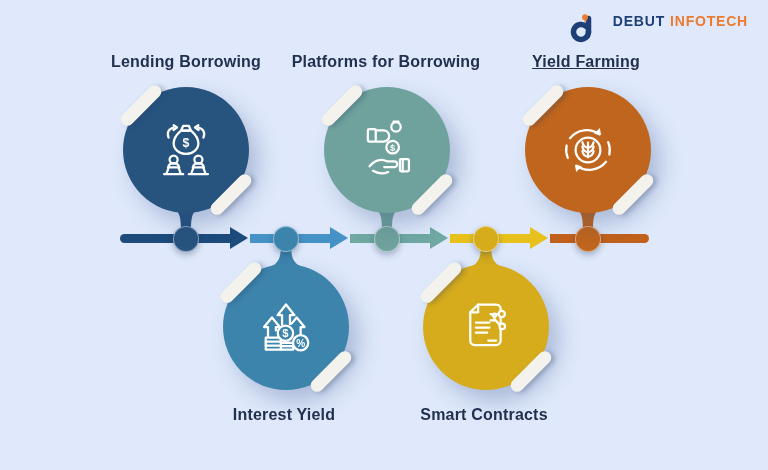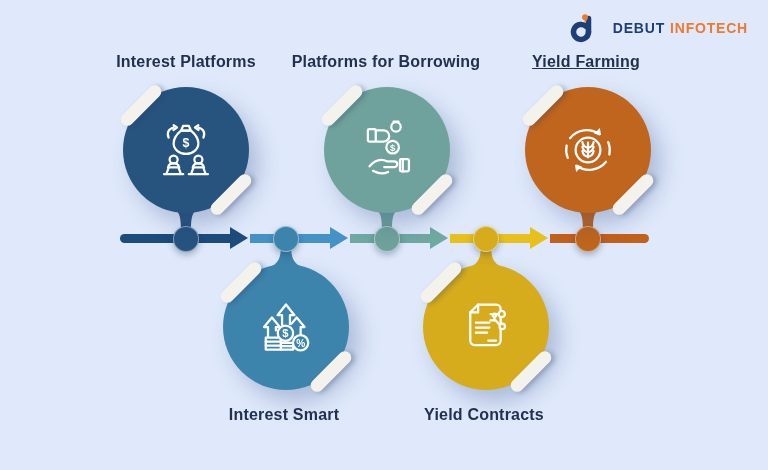--- a/index.html
+++ b/index.html
@@ -1,20 +1,20 @@
 <!DOCTYPE html>
 <html><head>
 <meta charset="utf-8">
 <style>
   html,body{margin:0;padding:0;background:#dfe9fb;}
   .canvas{position:relative;width:768px;height:470px;background:#dfe9fb;overflow:hidden;
           font-family:"Liberation Sans",sans-serif;}
 
   
-  .logo{position:absolute;top:13px;right:20px;display:flex;align-items:center;gap:17px;}
+  .logo{position:absolute;top:13px;right:20px;display:flex;gap:17px;}
   .logo-words{font-size:14px;font-weight:bold;letter-spacing:.8px;white-space:nowrap;}
   .logo-w1{color:#1e3e76;}
   .logo-w2{color:#ed7a2d;margin-left:5px;}
 
   
   .tl-bar{position:absolute;top:234px;height:9px;}
   .tl-head{position:absolute;top:227px;width:0;height:0;
            border-top:11px solid transparent;border-bottom:11px solid transparent;}
   #seg1{left:120px;width:110px;background:#1d4b7c;border-radius:5px 0 0 5px;}
   #head1{left:230px;border-left:18px solid #1d4b7c;}
@@ -111,21 +111,21 @@
         <circle cx="21" cy="40.5" r="3.6"></circle>
         <path d="M16,47.5 a5.2,5.2 0 0 1 10,0"></path>
         <path d="M12.5,53.5 h17 m-15,0 l2.2,-6 h8.6 l2.2,6"></path>
         <circle cx="43" cy="40.5" r="3.6"></circle>
         <path d="M38,47.5 a5.2,5.2 0 0 1 10,0"></path>
         <path d="M34.5,53.5 h17 m-15,0 l2.2,-6 h8.6 l2.2,6"></path>
       </svg>
       <div class="cap cap-tl"></div>
       <div class="cap cap-br"></div>
     </div>
-    <div class="mlabel">Interest Platforms</div>
+    <div class="mlabel">Lending Borrowing</div>
   </div>
 
   <div class="m2">
     <svg class="stem" viewBox="0 0 40 26">
       <path d="M15,0 L25,0 C25,17 27,22 39,26 L1,26 C13,22 15,17 15,0 Z" fill="currentColor" stroke="none"></path>
     </svg>
     <div class="node"></div>
     <div class="circle">
       <svg class="icon-svg" width="72" height="72" viewBox="0 0 64 64">
         <path d="M16,41 v-9 h-3.5 l7,-8.5 7,8.5 h-3.5 v3"></path>
@@ -136,21 +136,21 @@
         <path d="M27.5,46 h11 v6 h-11 z" fill="#3d84ad"></path>
         <path d="M27.5,49 h11"></path>
         <circle cx="31.5" cy="37.5" r="6.8" fill="#3d84ad"></circle>
         <text x="31.5" y="41.2" font-size="10" text-anchor="middle">$</text>
         <circle cx="45" cy="46" r="6.8" fill="#3d84ad"></circle>
         <text x="45" y="49.4" font-size="9" text-anchor="middle">%</text>
       </svg>
       <div class="cap cap-tl"></div>
       <div class="cap cap-br"></div>
     </div>
-    <div class="mlabel">Interest Smart</div>
+    <div class="mlabel">Interest Yield</div>
   </div>
 
   <div class="m3">
     <svg class="stem" viewBox="0 0 40 26">
       <path d="M1,0 C13,4 15,9 15,26 L25,26 C25,9 27,4 39,0 Z" fill="currentColor" stroke="none"></path>
     </svg>
     <div class="node"></div>
     <div class="circle">
       <svg class="icon-svg" width="72" height="72" viewBox="0 0 64 64">
         <rect x="15" y="13.5" width="7" height="11" rx="1.2"></rect>
@@ -183,21 +183,21 @@
         <path d="M36,20.5 h6.5"></path>
         <circle cx="46" cy="20.5" r="2.8" fill="#d6ac1c"></circle>
         <path d="M36,26 h4.5 l3.5,4"></path>
         <circle cx="46.5" cy="31.5" r="2.4" fill="#d6ac1c"></circle>
         <path d="M39.5,23 v3"></path>
         <circle cx="39.5" cy="21.5" r="1.4" fill="#d6ac1c"></circle>
       </svg>
       <div class="cap cap-tl"></div>
       <div class="cap cap-br"></div>
     </div>
-    <div class="mlabel">Yield Contracts</div>
+    <div class="mlabel">Smart Contracts</div>
   </div>
 
   <div class="m5">
     <svg class="stem" viewBox="0 0 40 26">
       <path d="M1,0 C13,4 15,9 15,26 L25,26 C25,9 27,4 39,0 Z" fill="currentColor" stroke="none"></path>
     </svg>
     <div class="node"></div>
     <div class="circle">
       <svg class="icon-svg" width="72" height="72" viewBox="0 0 64 64">
         <circle cx="32" cy="32" r="11"></circle>

